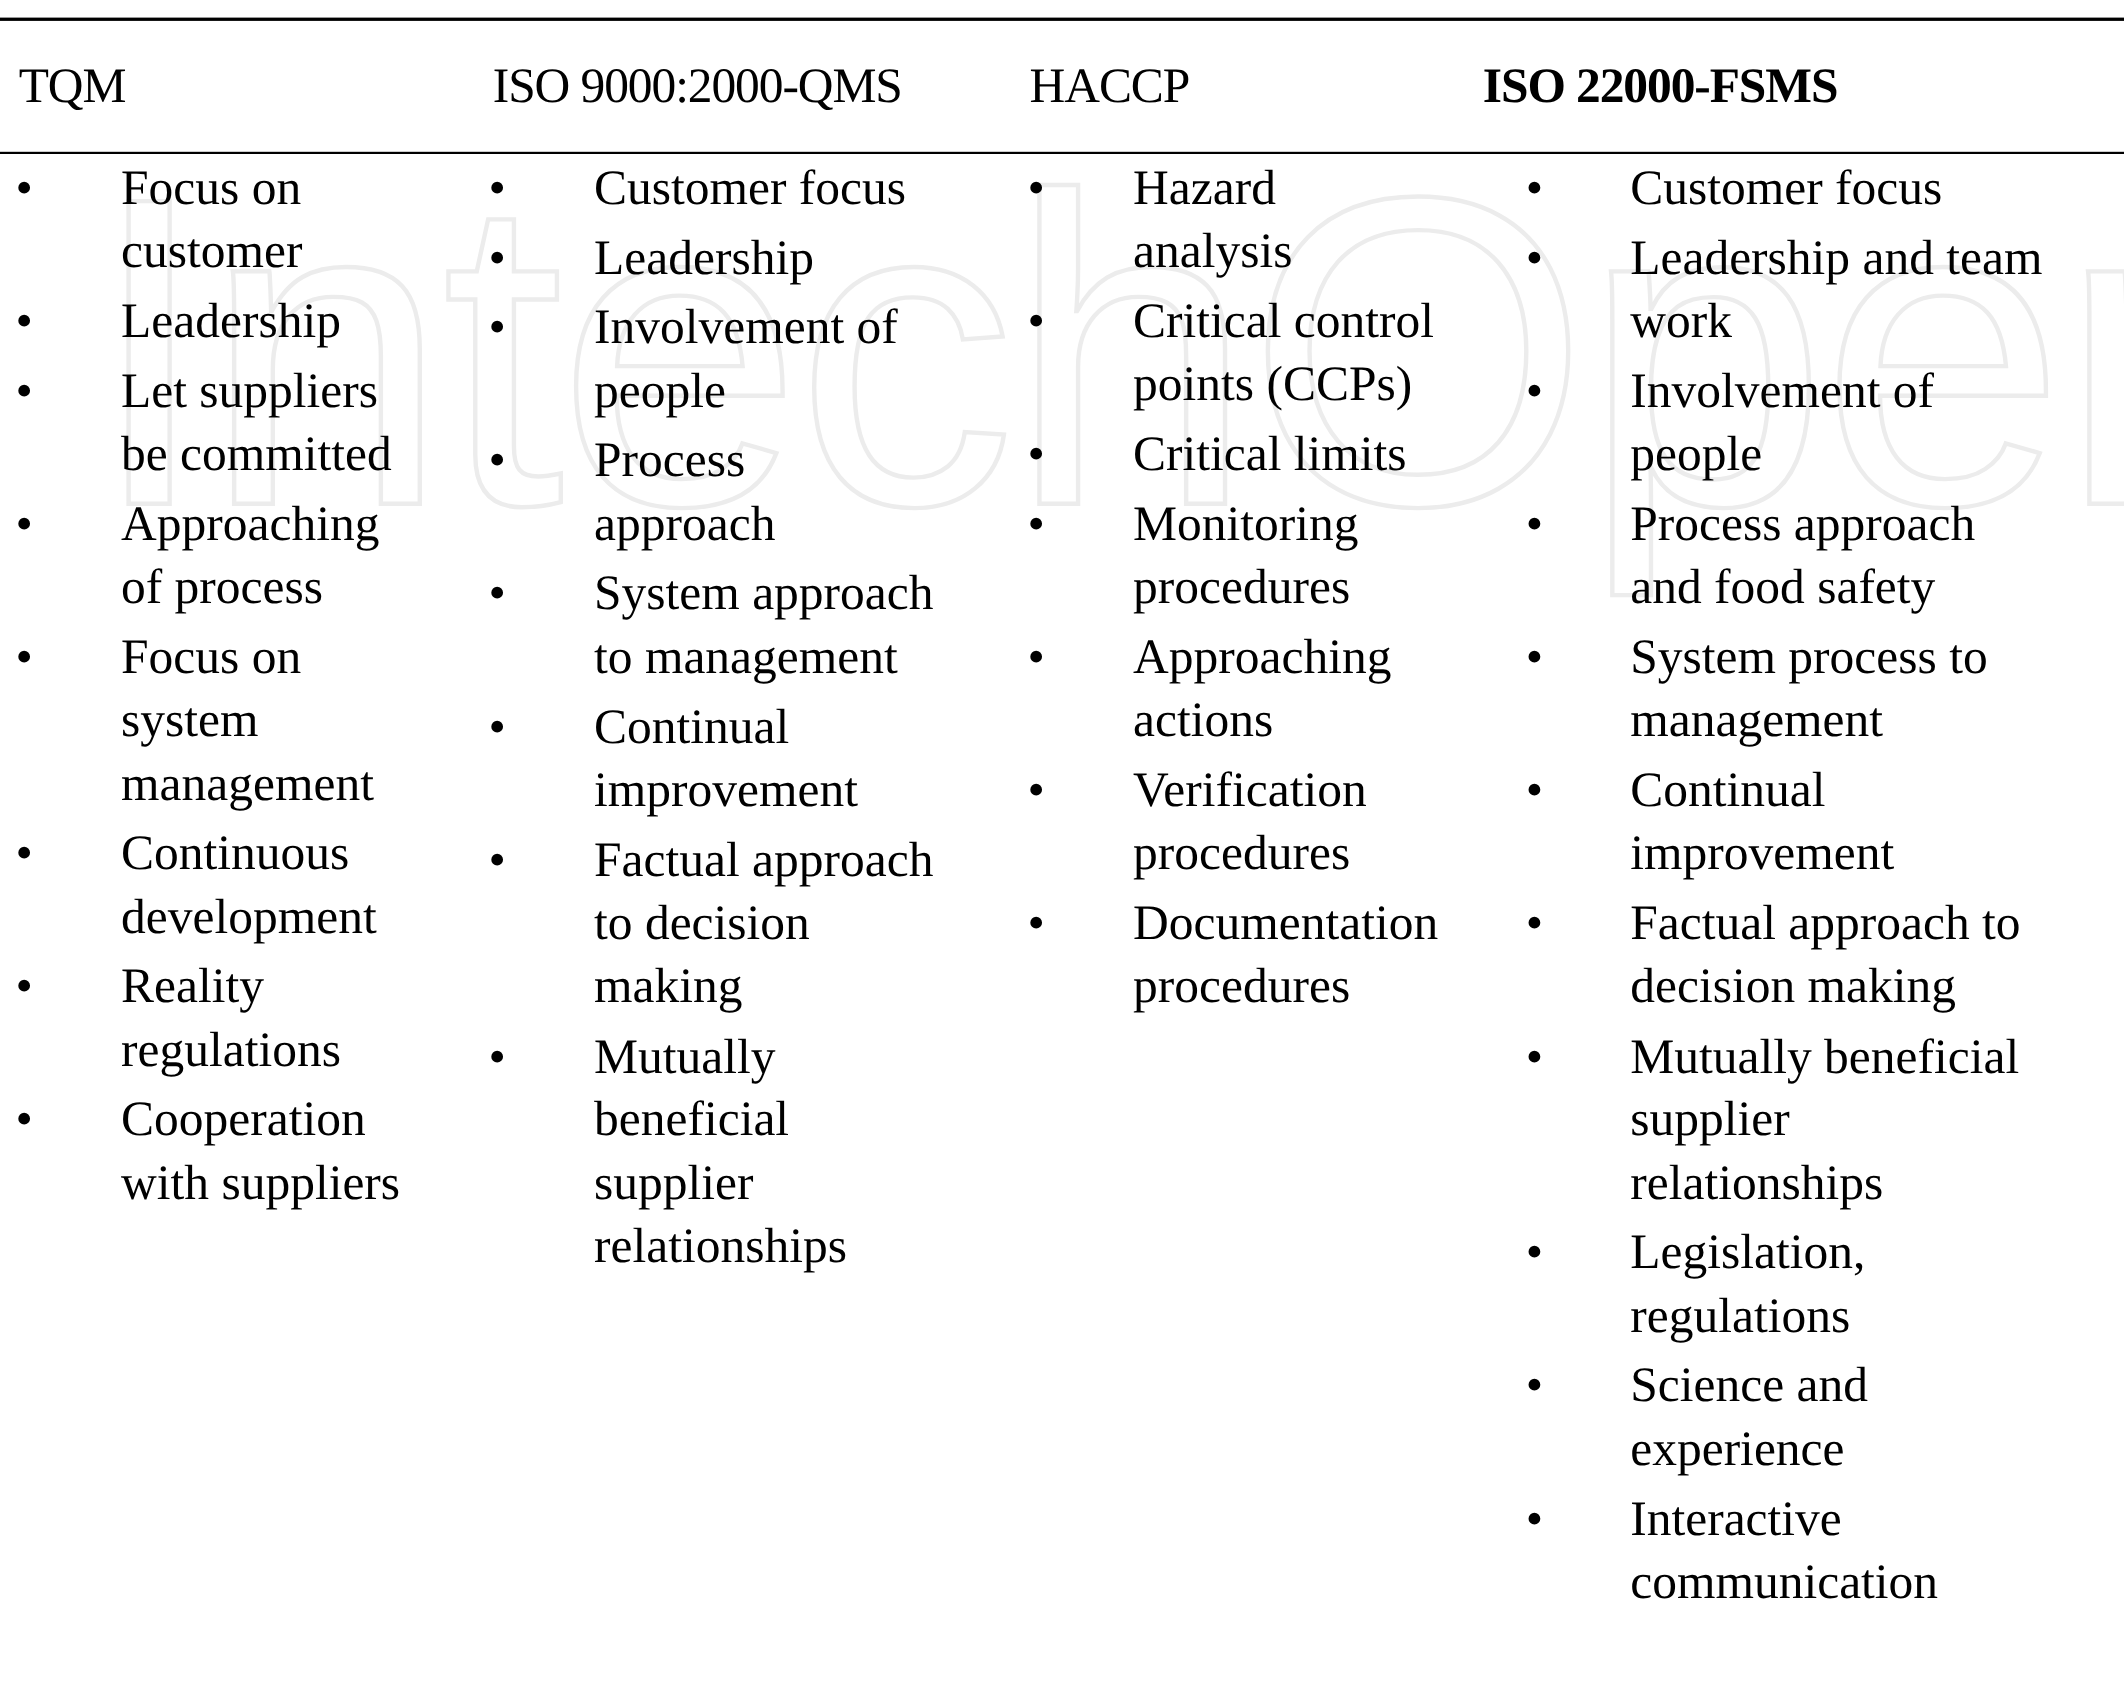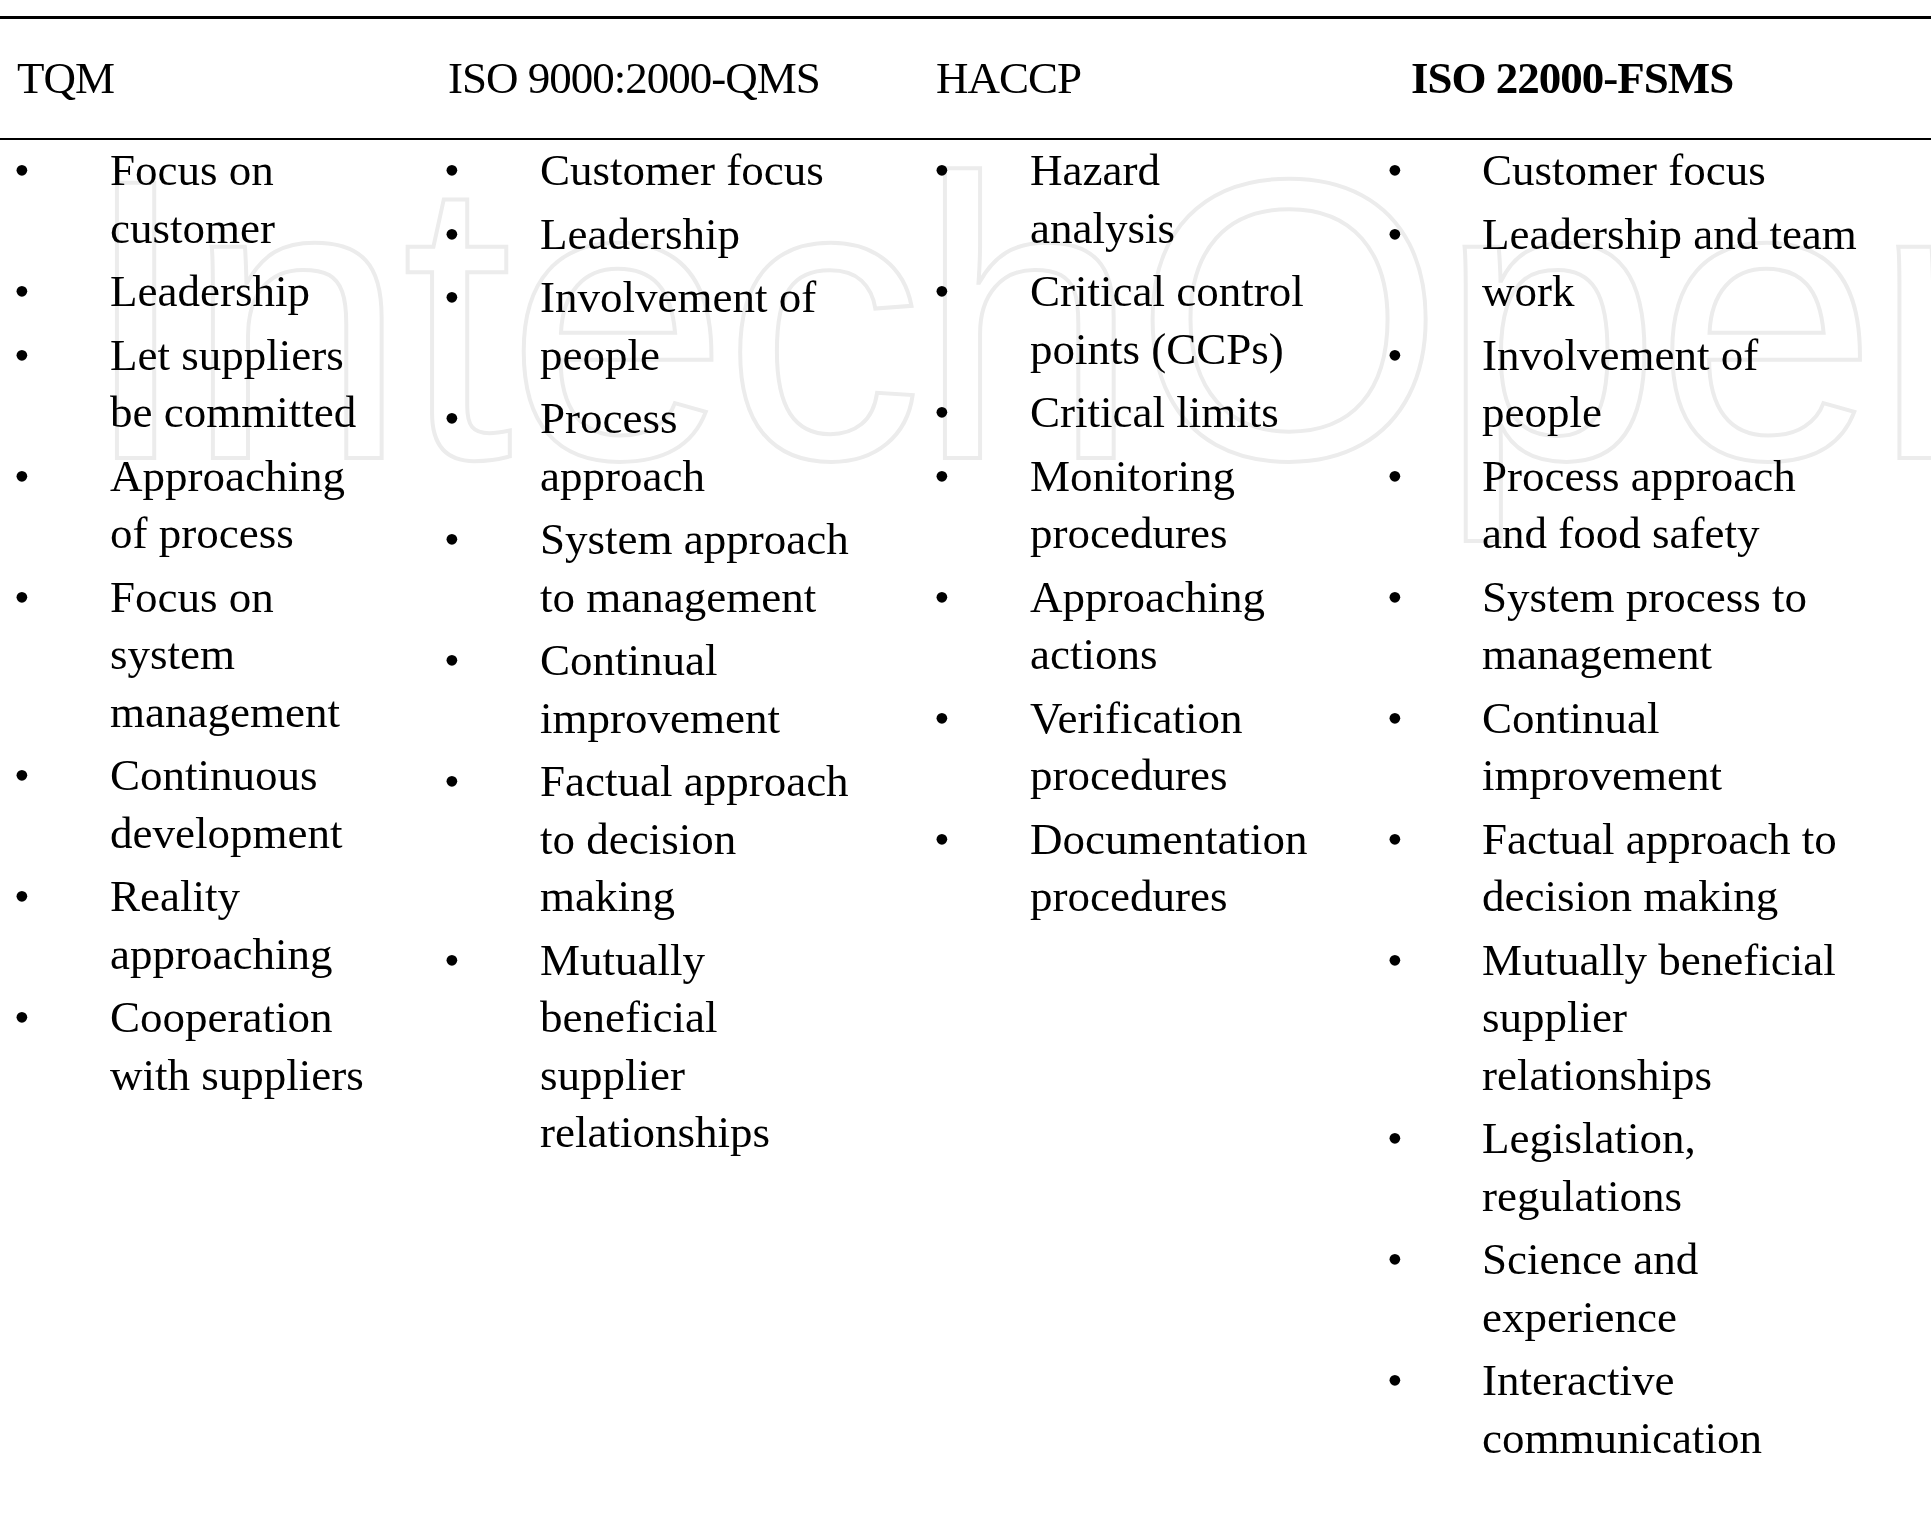--- a/index.html
+++ b/index.html
@@ -81,21 +81,21 @@
 </head>
 <body>
 
 <div class="watermark">IntechOpen</div>
 
 <div class="rule-top"></div>
 
 <div class="header" style="left:17px;">TQM</div>
 <div class="header" style="left:448px;">ISO 9000:2000-QMS</div>
 <div class="header" style="left:936px;">HACCP</div>
-<div class="header bold" style="left:1411px;">ISO 22000-FSMS</div>
+<div class="header bold" style="left:1348px;">ISO 22000-FSMS</div>
 
 <div class="rule-mid"></div>
 
 <div class="col" id="col0" style="left: 14px;">
     <div class="item" style="padding-left: 96px;">
       <span class="bullet" style="left: 0px;">•</span>
       <span class="item-text">Focus on
 customer</span>
     </div>
     <div class="item" style="padding-left: 96px;">
@@ -119,21 +119,21 @@
 management</span>
     </div>
     <div class="item" style="padding-left: 96px;">
       <span class="bullet" style="left: 0px;">•</span>
       <span class="item-text">Continuous
 development</span>
     </div>
     <div class="item" style="padding-left: 96px;">
       <span class="bullet" style="left: 0px;">•</span>
       <span class="item-text">Reality
-approaching</span>
+regulations</span>
     </div>
     <div class="item" style="padding-left: 96px;">
       <span class="bullet" style="left: 0px;">•</span>
       <span class="item-text">Cooperation
 with suppliers</span>
     </div>
   </div>
 <div class="col" id="col1" style="left: 444px;">
     <div class="item" style="padding-left: 96px;">
       <span class="bullet" style="left: 0px;">•</span>

